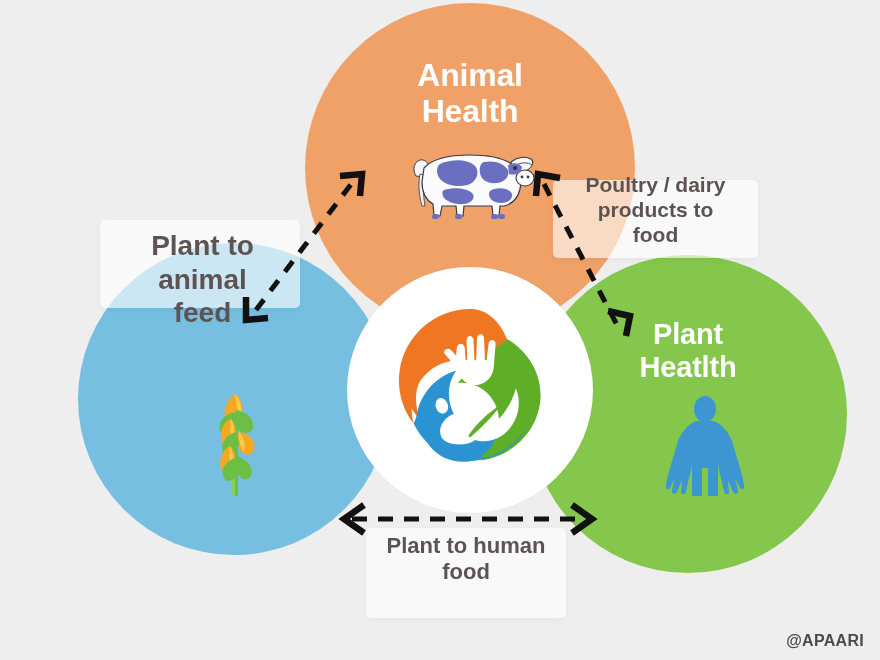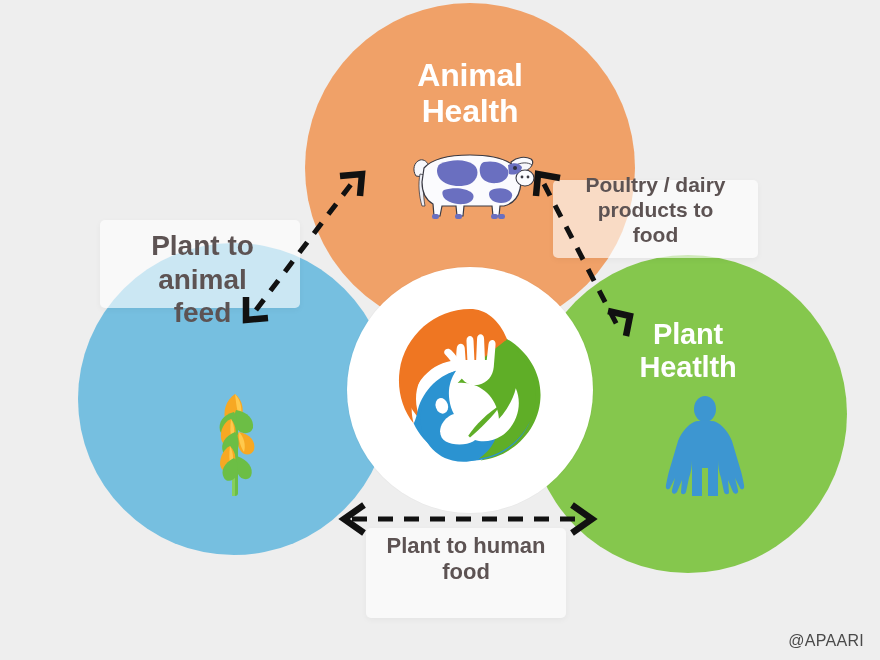--- a/index.html
+++ b/index.html
@@ -116,20 +116,21 @@
     width: 880px; height: 660px;
   }
 
   
   #watermark {
     position: absolute;
     right: 16px; bottom: 10px;
     color: #4a4a4a;
     font-size: 16px;
     letter-spacing: 0.3px;
+    font-weight: bold;
   }
 </style>
 </head>
 <body>
 
 <div id="canvas" style="background: rgb(238, 238, 238);">
 
   <div class="circle" id="circle-animal" style="background: rgb(240, 161, 104);"></div>
   <div class="circle" id="circle-plant" style="background: rgb(118, 191, 224);"></div>
   <div class="circle" id="circle-human" style="background: rgb(133, 199, 77);"></div>

